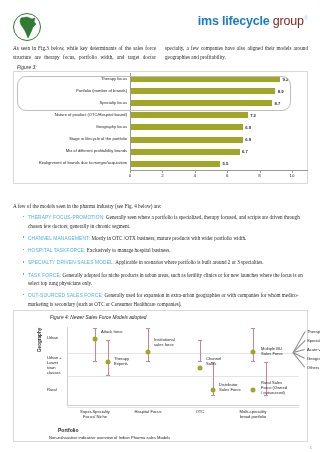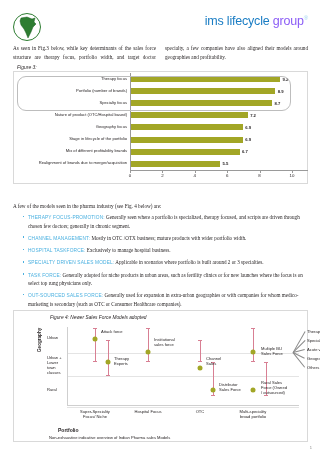--- a/index.html
+++ b/index.html
@@ -40,22 +40,22 @@
   .logo-circle svg { position: absolute; left: 3px; top: 2px; }
 
   .brand {
     position: absolute;
     right: 12px; top: 14px;
     font-family: "Liberation Sans", sans-serif;
     font-size: 12.5px;
     letter-spacing: -0.2px;
     white-space: nowrap;
   }
-  .brand .b1 { color: #1a7dc4; font-weight: normal; margin-top: 43px; }
-  .brand .b2 { color: #8b5cf6; font-weight: normal; }
+  .brand .b1 { color: #1a7dc4; font-weight: bold; margin-top: 43px; }
+  .brand .b2 { color: #7f1d1d; font-weight: normal; }
   .brand .tm { color: #9fd2ef; font-size: 6px; vertical-align: super; }
 
   
   .intro {
     position: absolute;
     left: 13px; top: 44px;
     width: 295px;
     column-count: 2;
     column-gap: 9px;
     font-size: 5.2px;

